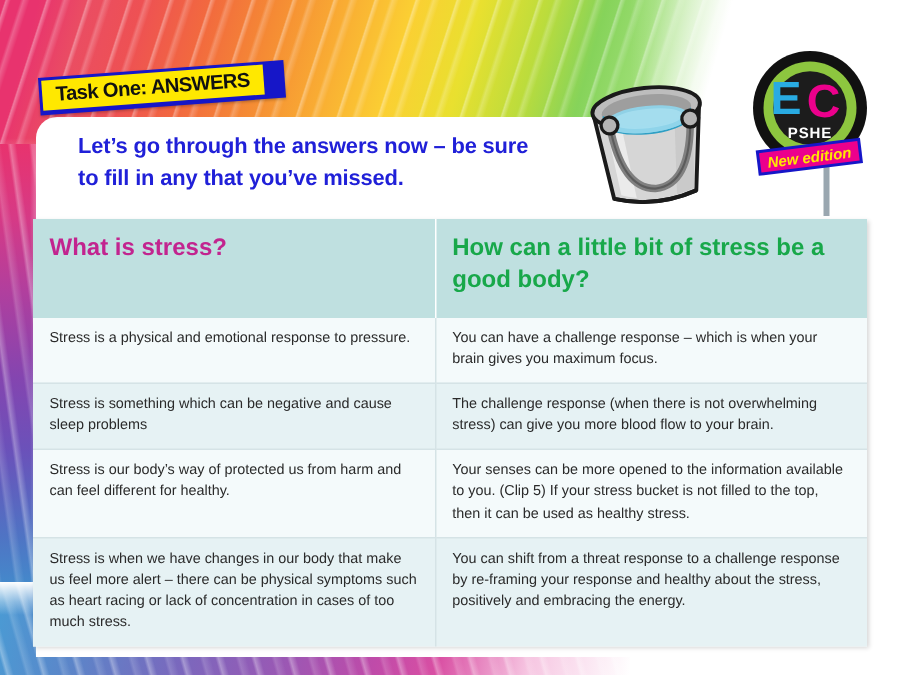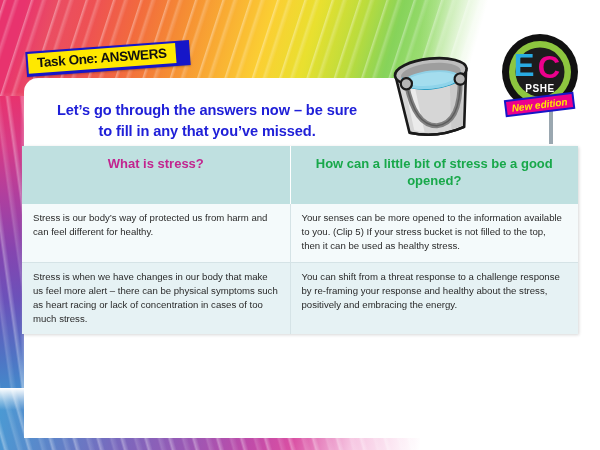--- a/index.html
+++ b/index.html
@@ -133,29 +133,28 @@
     font-size:13.5px;
     font-weight:bold;
     color:#111111;
     letter-spacing:-0.4px;
     white-space:nowrap;
     font-family:"Liberation Sans", sans-serif;
   }
 
   
   .main-heading {
-    position:absolute; left:52px; top:100px;
+    position:absolute; left:52px; top:88px;
     width:310px;
     font-size:14.6px;
     font-weight:bold;
     line-height:1.42;
     color:#2020d8;
     letter-spacing:-0.1px;
     z-index:5;
-    text-align:center;
   }
 
   
   .bucket { position:absolute; left:378px; top:38px; width:110px; height:110px; z-index:5; }
 
   
   .logo-badge { position:absolute; left:496px; top:32px; width:88px; height:112px; z-index:7; }
 
   
   .answers-table {
@@ -166,25 +165,25 @@
     box-shadow:1px 1px 3px rgba(0,0,0,.16);
     z-index:4;
     background:#ffffff;
   }
   .answers-table col.c1 { width:268px; }
   .answers-table col.c2 { width:288px; }
 
   .answers-table th {
     background:#bfe0e0;
     vertical-align:top;
-    text-align:center;
+    text-align:left;
     padding:9px 11px 14px 11px;
     height:58px;
     border-right:1px solid #ffffff;
-    font-size:13px;
+    font-size:16px;
     font-weight:bold;
     line-height:1.33;
   }
   .answers-table th.h1 { color:#c2248f; }
   .answers-table th.h2 { color:#18a84a; }
   .answers-table th:last-child { border-right:none; }
 
   .answers-table td {
     vertical-align:top;
     padding:7px 11px 8px 11px;
@@ -282,25 +281,33 @@
   </div>
 
   <table class="answers-table">
     <colgroup>
         <col class="c1">
         <col class="c2">
       </colgroup>
     <thead>
       <tr>
         <th class="h1">What is stress?</th>
-        <th class="h2">How can a little bit of stress be a good opened?</th>
+        <th class="h2">How can a little bit of stress be a good body?</th>
       </tr>
     </thead>
     <tbody>
       <tr class="r-odd">
+        <td>Stress is a physical and emotional response to pressure.</td>
+        <td>You can have a challenge response – which is when your brain gives you maximum focus.</td>
+      </tr>
+      <tr class="r-even">
+        <td>Stress is something which can be negative and cause sleep problems</td>
+        <td>The challenge response (when there is not overwhelming stress) can give you more blood flow to your brain.</td>
+      </tr>
+      <tr class="r-odd">
         <td>Stress is our body’s way of protected us from harm and can feel different for healthy.</td>
         <td>Your senses can be more opened to the information available to you. (Clip 5) If your stress bucket is not filled to the top, then it can be used as healthy stress.</td>
       </tr>
       <tr class="r-even">
         <td>Stress is when we have changes in our body that make us feel more alert – there can be physical symptoms such as heart racing or lack of concentration in cases of too much stress.</td>
         <td>You can shift from a threat response to a challenge response by re-framing your response and healthy about the stress, positively and embracing the energy.</td>
       </tr>
     </tbody>
   </table>
 

